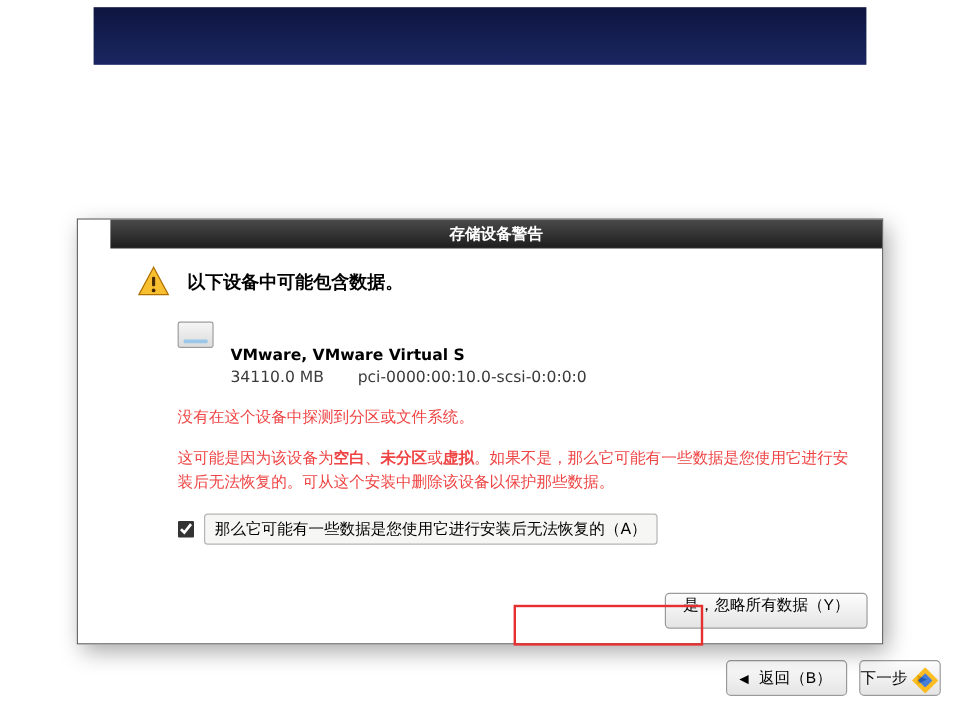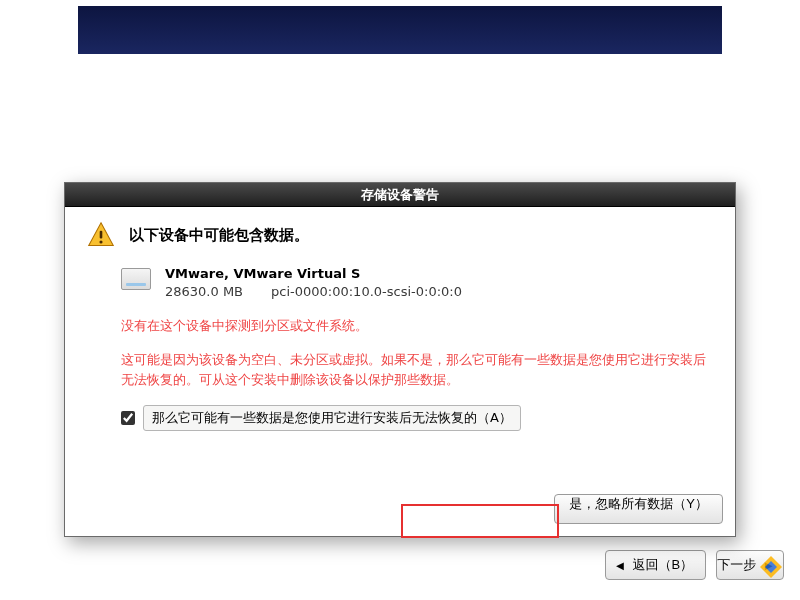--- a/index.html
+++ b/index.html
@@ -1,38 +1,38 @@
 <!DOCTYPE html>
 <html><head>
 <meta charset="utf-8">
 <style>
   * { box-sizing: border-box; margin: 0; padding: 0; }
   html, body { width: 800px; height: 600px; font-family: "DejaVu Sans", "WenQuanYi Micro Hei", sans-serif; font-size: 13px; background: #fff; overflow: hidden; }
   .backdrop { position: absolute; inset: 0; background: #fff; }
   .top-band { position: absolute; left: 78px; top: 6px; width: 644px; height: 48px; background: #101a4a; background: linear-gradient(#0d1540,#1a2660); }
 
-  .dialog { position: absolute; left: 64px; top: 182px; width: 672px; height: 355px; background: #fff; border: 1px solid #6a6a6a; box-shadow: 4px 6px 18px rgba(0,0,0,.35); }
+  .dialog { position: absolute; left: 64px; top: 182px; width: 672px; height: 355px; background: #fff; border: 1px solid #6a6a6a; box-shadow: 4px 6px 18px rgba(0,0,0,.35); padding-left: 27px; }
   .dialog-titlebar { height: 24px; background: linear-gradient(#4a4a4a,#1f1f1f); color: #fff; font-size: 13px; font-weight: bold; display: flex; align-items: center; justify-content: center; border-bottom: 1px solid #000; }
   .dialog-body { position: relative; padding: 14px 22px 0 22px; height: calc(100% - 24px); border-radius: 22px; }
 
   .warn-row { display: flex; align-items: center; gap: 14px; margin-bottom: 16px; }
   .warn-icon { width: 28px; height: 28px; }
   .warn-icon svg { width: 28px; height: 28px; display: block; }
   .warn-title { font-weight: bold; font-size: 15px; color: #000; }
 
   .device-row { display: flex; align-items: flex-start; gap: 14px; margin-left: 34px; margin-bottom: 16px; }
   .drive-icon { width: 30px; height: 22px; border: 1px solid #9a9a9a; border-radius: 2px; background: linear-gradient(#f5f5f5,#dcdcdc); position: relative; margin-top: 3px; }
   .drive-icon::after { content: ""; position: absolute; left: 4px; right: 4px; bottom: 3px; height: 3px; background: #9ac7ea; border-radius: 1px; }
-  .device-info { line-height: 1.35; }
+  .device-info { line-height: 1.35; margin-top: 23px; }
   .device-name { font-weight: bold; color: #000; }
   .device-sub { color: #3a3a3a; }
   .device-sub .gap { display: inline-block; width: 28px; }
 
   .para { margin-left: 34px; margin-bottom: 14px; color: #ef4444; line-height: 1.55; }
-  .para b { font-weight: normal; }
+  .para b { font-weight: bold; }
 
   .apply-row { display: flex; align-items: center; gap: 8px; margin-left: 34px; margin-top: 4px; }
   .apply-row input[type=checkbox] { width: 14px; height: 14px; accent-color: #333; }
   .apply-box { border: 1px solid #b5b5b5; border-radius: 3px; padding: 3px 8px; background: #f6f6f5; color: #000; }
 
   .button-row { position: absolute; right: 12px; bottom: 12px; display: flex; gap: 10px; }
   .btn { height: 30px; padding: 0 14px; border: 1px solid #9a9a9a; border-radius: 4px; background: linear-gradient(#fdfdfd,#e4e4e4); color: #000; font-size: 13px; display: inline-flex; align-items: flex-start; justify-content: center; cursor: pointer; }
   .highlight-red { position: absolute; border: 2px solid #e63030; pointer-events: none; }
 
   .nav-row { position: absolute; right: 16px; bottom: 20px; display: flex; gap: 10px; }
@@ -82,21 +82,21 @@
           </svg>
         </span>
         <span class="warn-title">以下设备中可能包含数据。</span>
       </div>
 
       <div class="device-row">
         <span class="drive-icon"></span>
         <div class="device-info">
           <div class="device-name">VMware, VMware Virtual S</div>
           <div class="device-sub">
-            <span>28630.0 MB</span><span class="gap"></span><span>pci-0000:00:10.0-scsi-0:0:0:0</span>
+            <span>34110.0 MB</span><span class="gap"></span><span>pci-0000:00:10.0-scsi-0:0:0:0</span>
           </div>
         </div>
       </div>
 
       <div class="para">没有在这个设备中探测到分区或文件系统。</div>
 
       <div class="para">
         <span>这可能是因为该设备为</span><b>空白</b><span>、</span><b>未分区</b><span>或</span><b>虚拟</b><span>。如果不是，那么它可能有一些数据是您使用它进行安装后无法恢复的。可从这个安装中删除该设备以保护那些数据。</span>
       </div>
 

